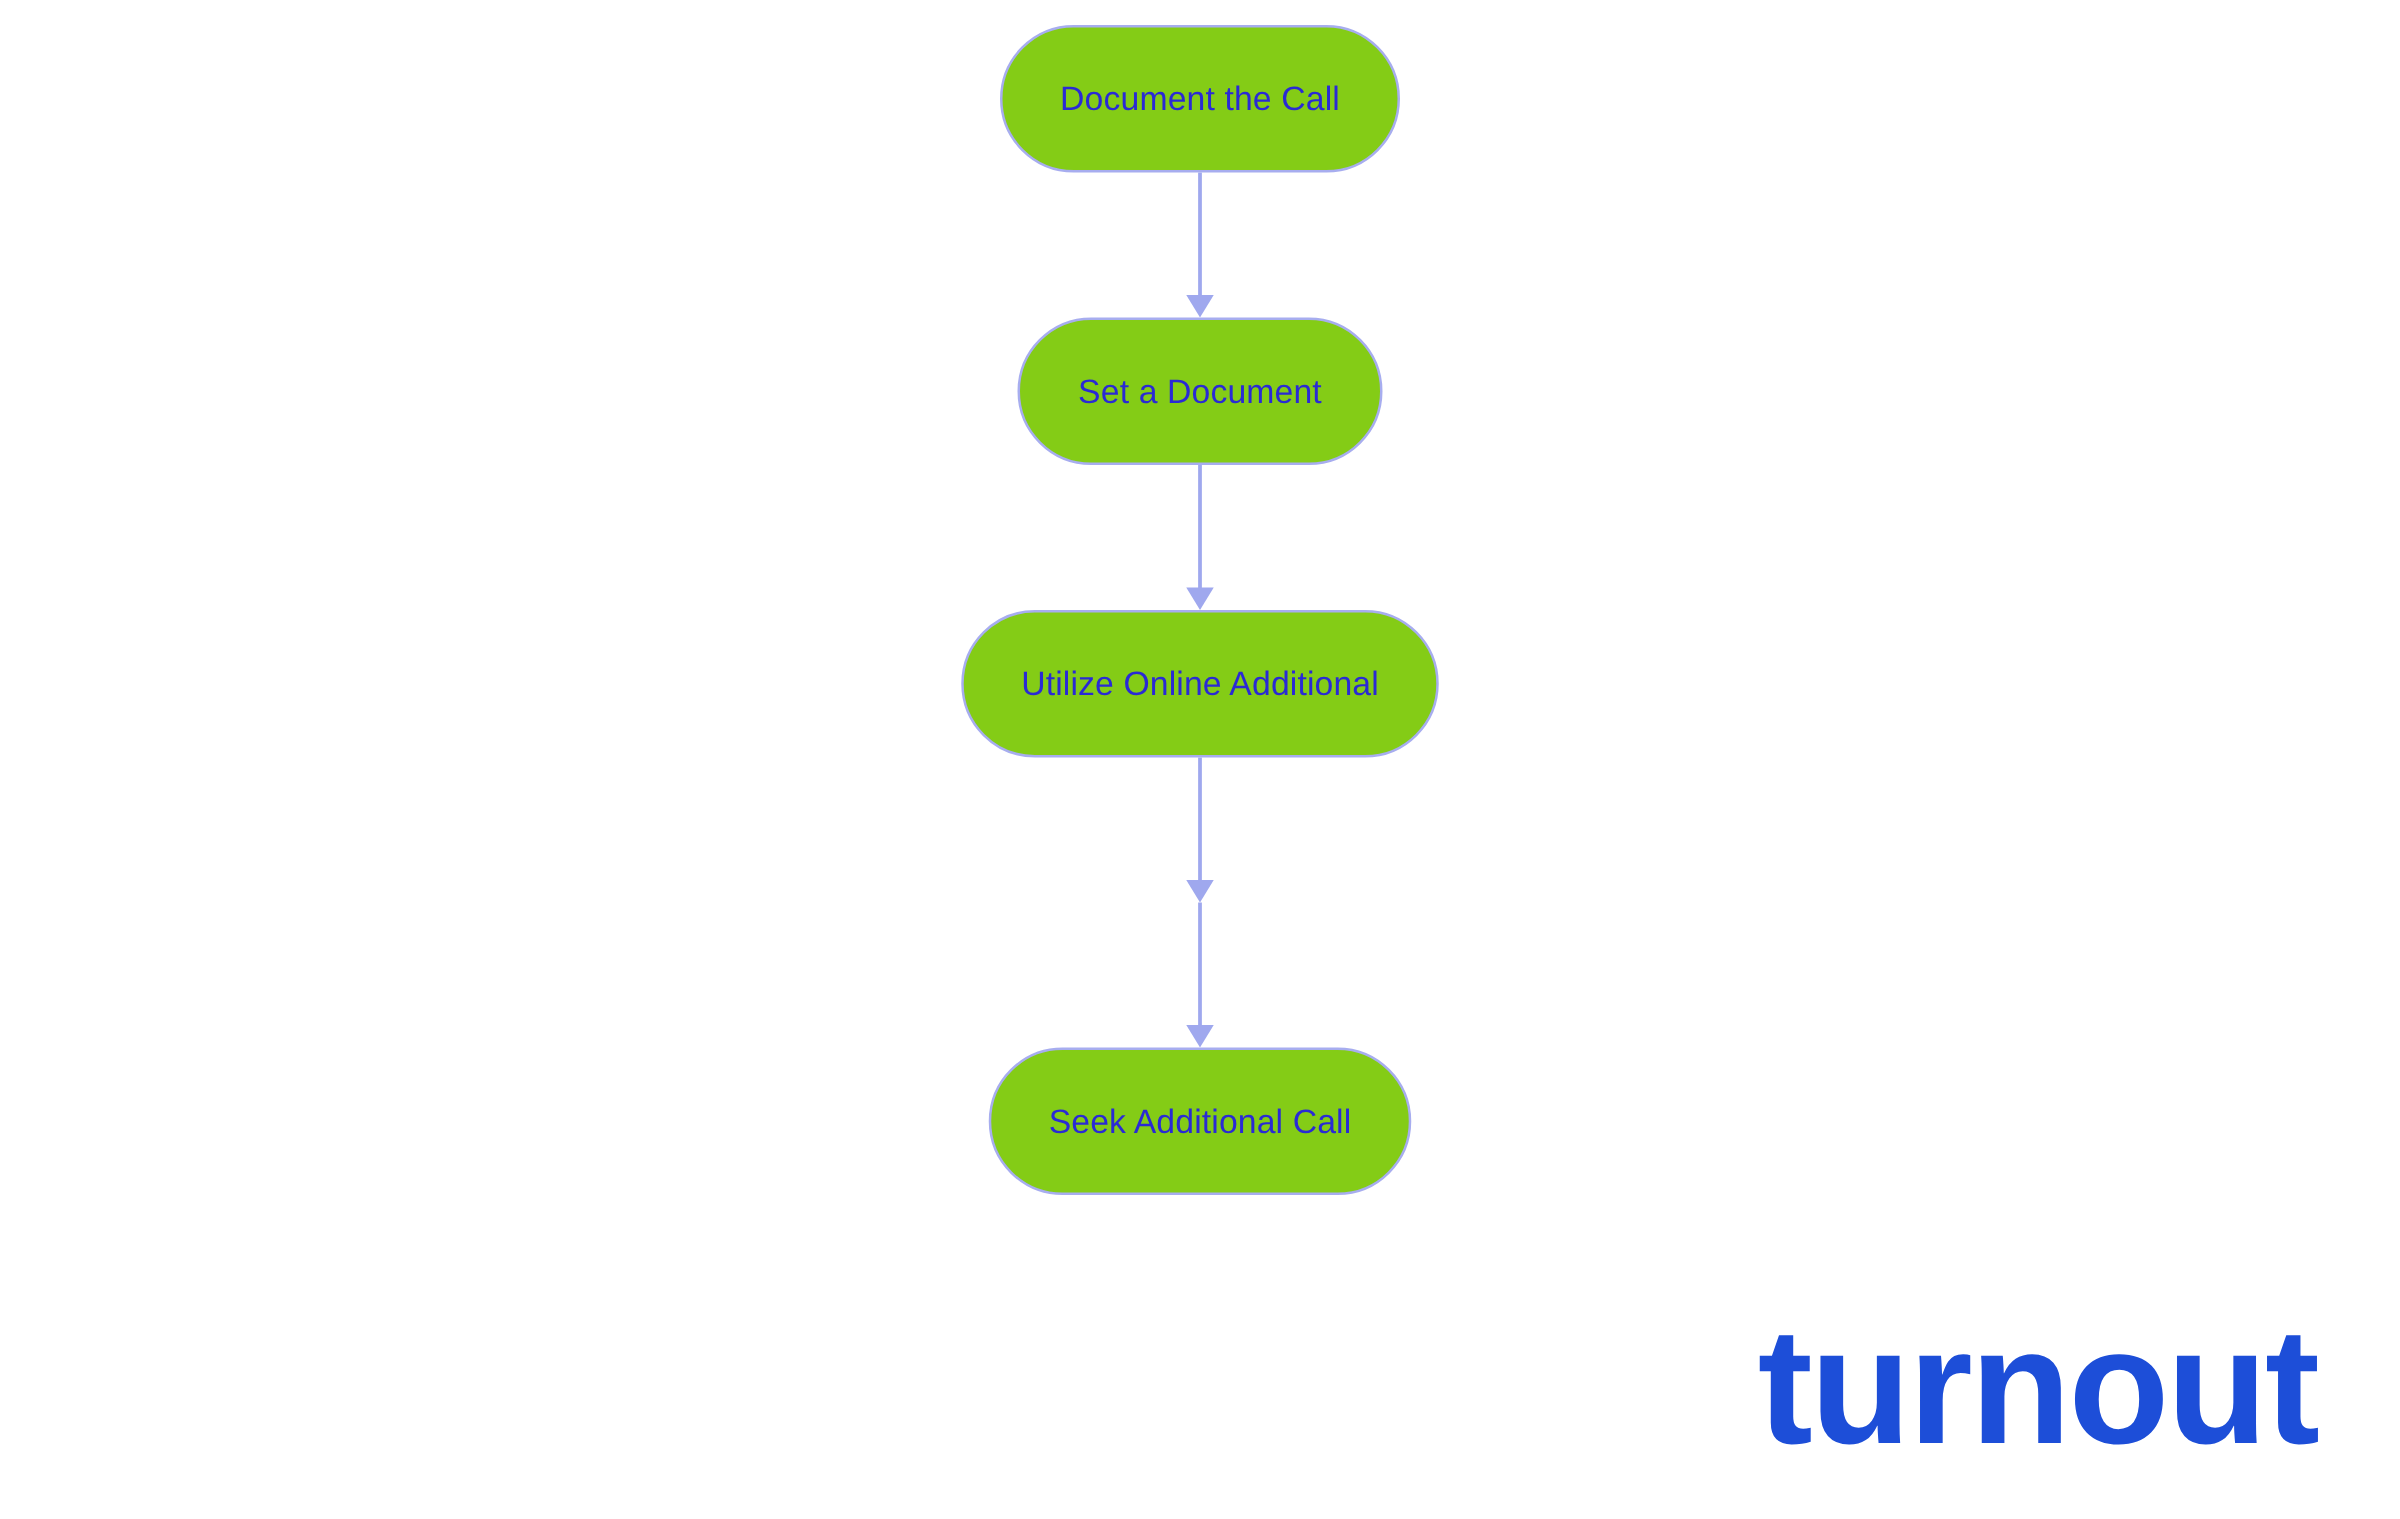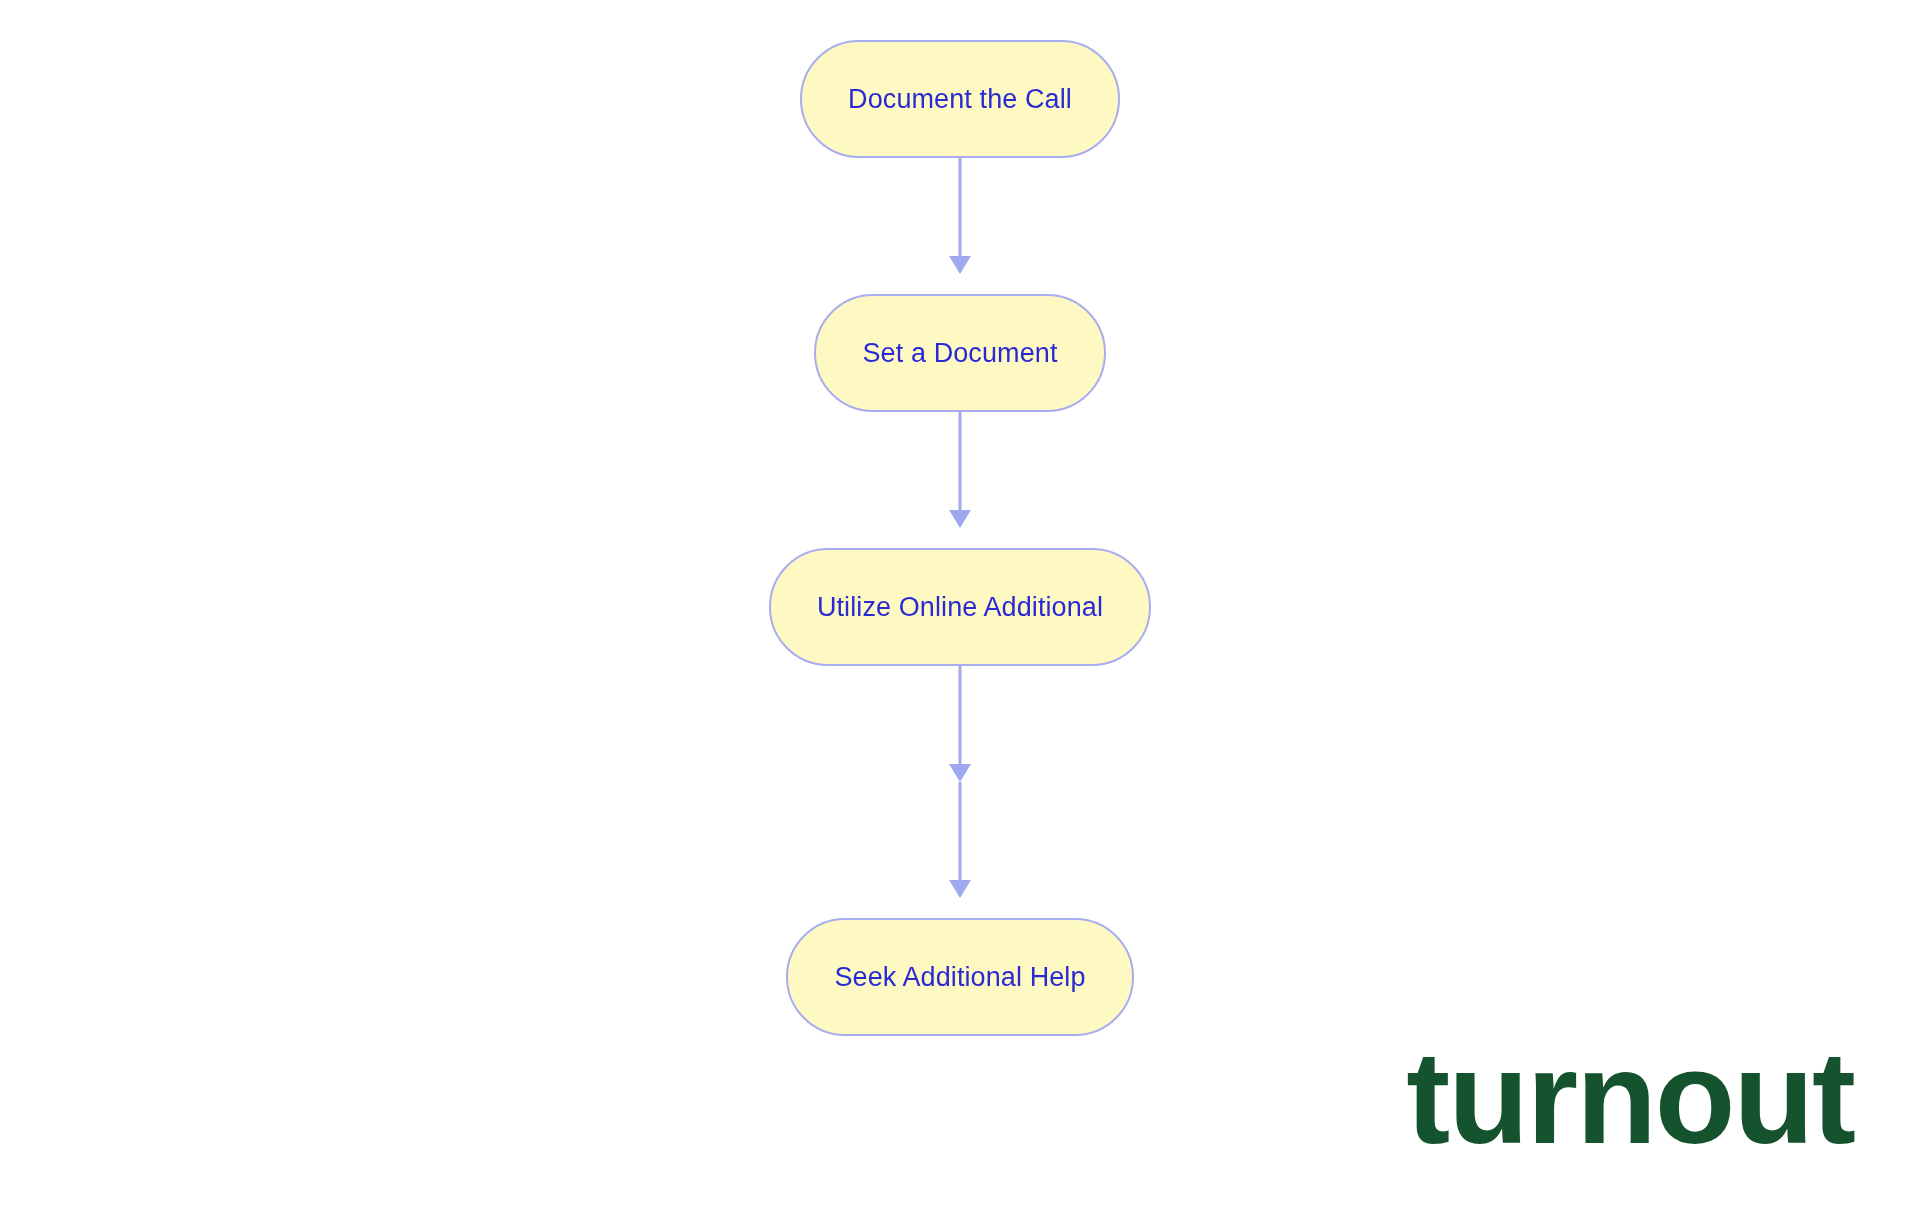--- a/index.html
+++ b/index.html
@@ -32,29 +32,28 @@
     display: flex;
     flex-direction: column;
     align-items: center;
   }
 
   
   .flow-node {
     box-sizing: border-box;
     height: 118px;
     border-radius: 59px;
-    background: #fef9c3;
+    background: #84cc16;
     border: 2px solid #a7adef;
     display: flex;
     align-items: center;
     justify-content: center;
     padding: 0 46px;
     position: relative;
     z-index: 2;
-    margin-top: 20px;
   }
 
   .flow-node-label {
     color: #2a2ad5;
     font-size: 27px;
     font-family: "Liberation Sans", sans-serif;
     font-weight: 400;
     letter-spacing: 0.1px;
     white-space: nowrap;
     line-height: 1;
@@ -85,22 +84,22 @@
     height: 0;
     border-left: 11px solid transparent;
     border-right: 11px solid transparent;
     border-top: 18px solid #9fa8ee;
   }
 
   
   #brand-wordmark {
     position: absolute;
     right: 66px;
-    bottom: 51px;
-    color: #14532d;
+    bottom: 40px;
+    color: #1d4ed8;
     font-family: "Liberation Sans", sans-serif;
     font-size: 132px;
     font-weight: 700;
     letter-spacing: -2px;
     line-height: 1;
     user-select: none;
   }
 </style>
 </head>
 <body>
@@ -135,19 +134,19 @@
       <span class="conn-head"></span>
     </div>
 
 
     <div class="flow-connector">
       <span class="conn-line"></span>
       <span class="conn-head"></span>
     </div>
 
     <div class="flow-node">
-      <span class="flow-node-label">Seek Additional Help</span>
+      <span class="flow-node-label">Seek Additional Call</span>
     </div>
 
   </div>
 </div>
 
 <div id="brand-wordmark">turnout</div>
 
 </body></html>

